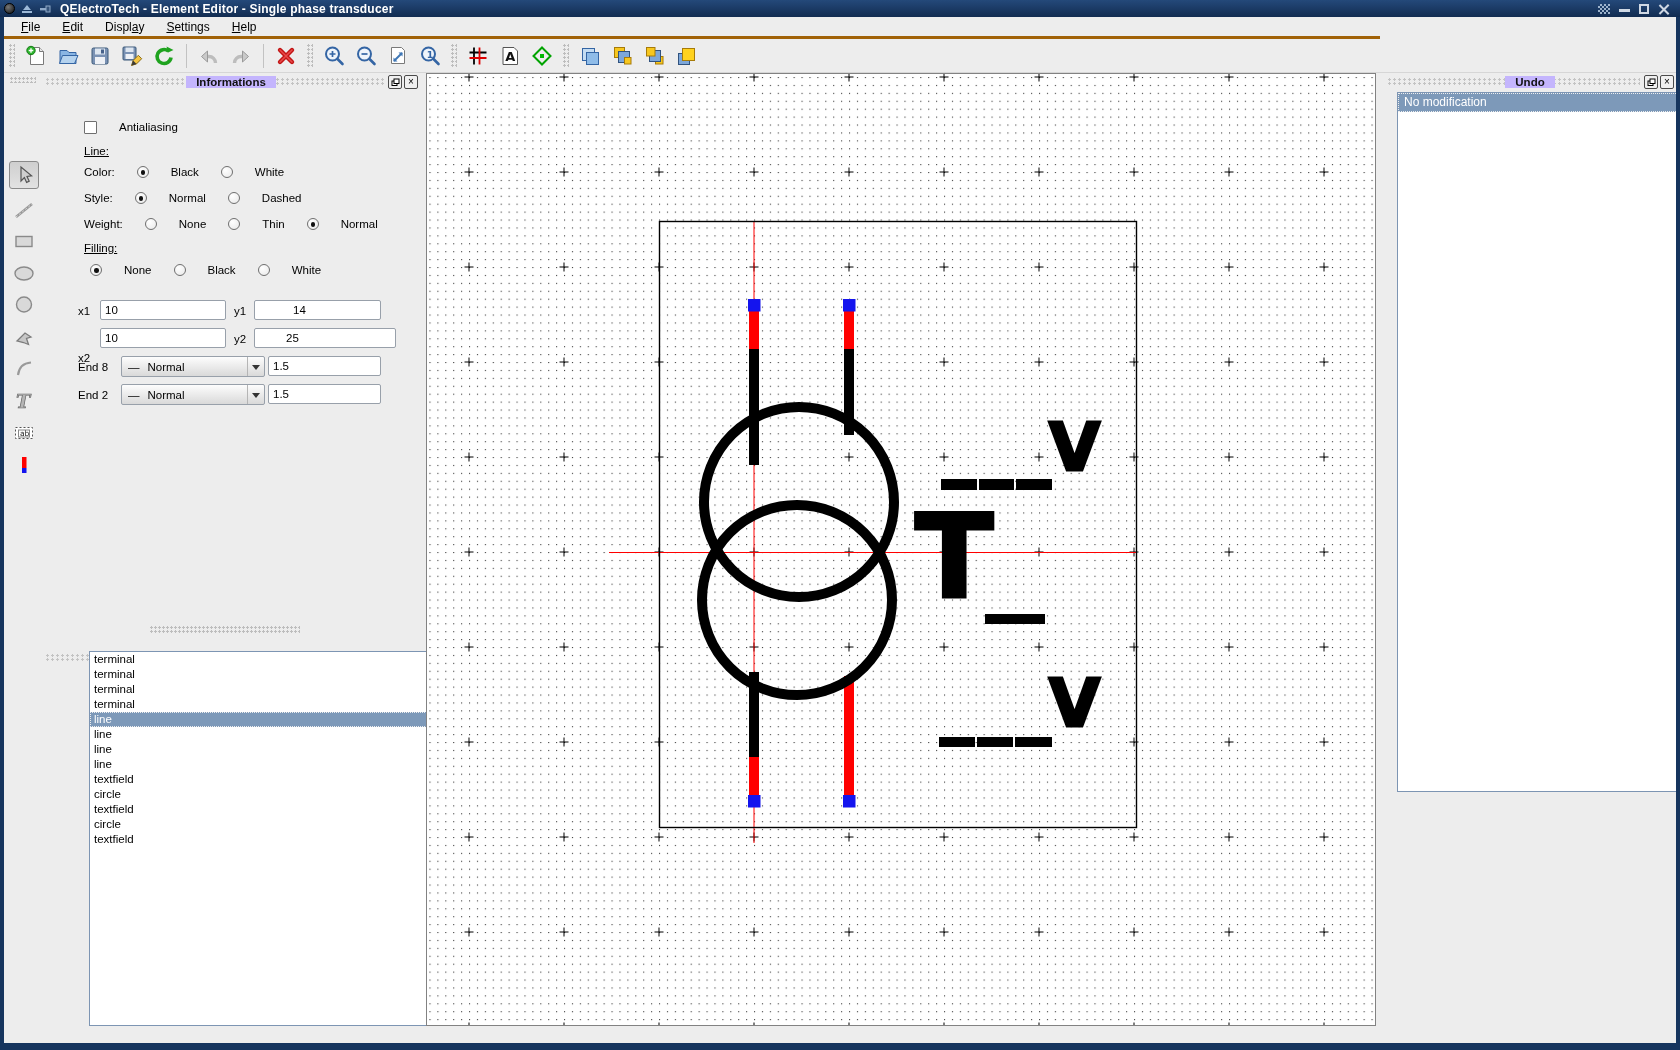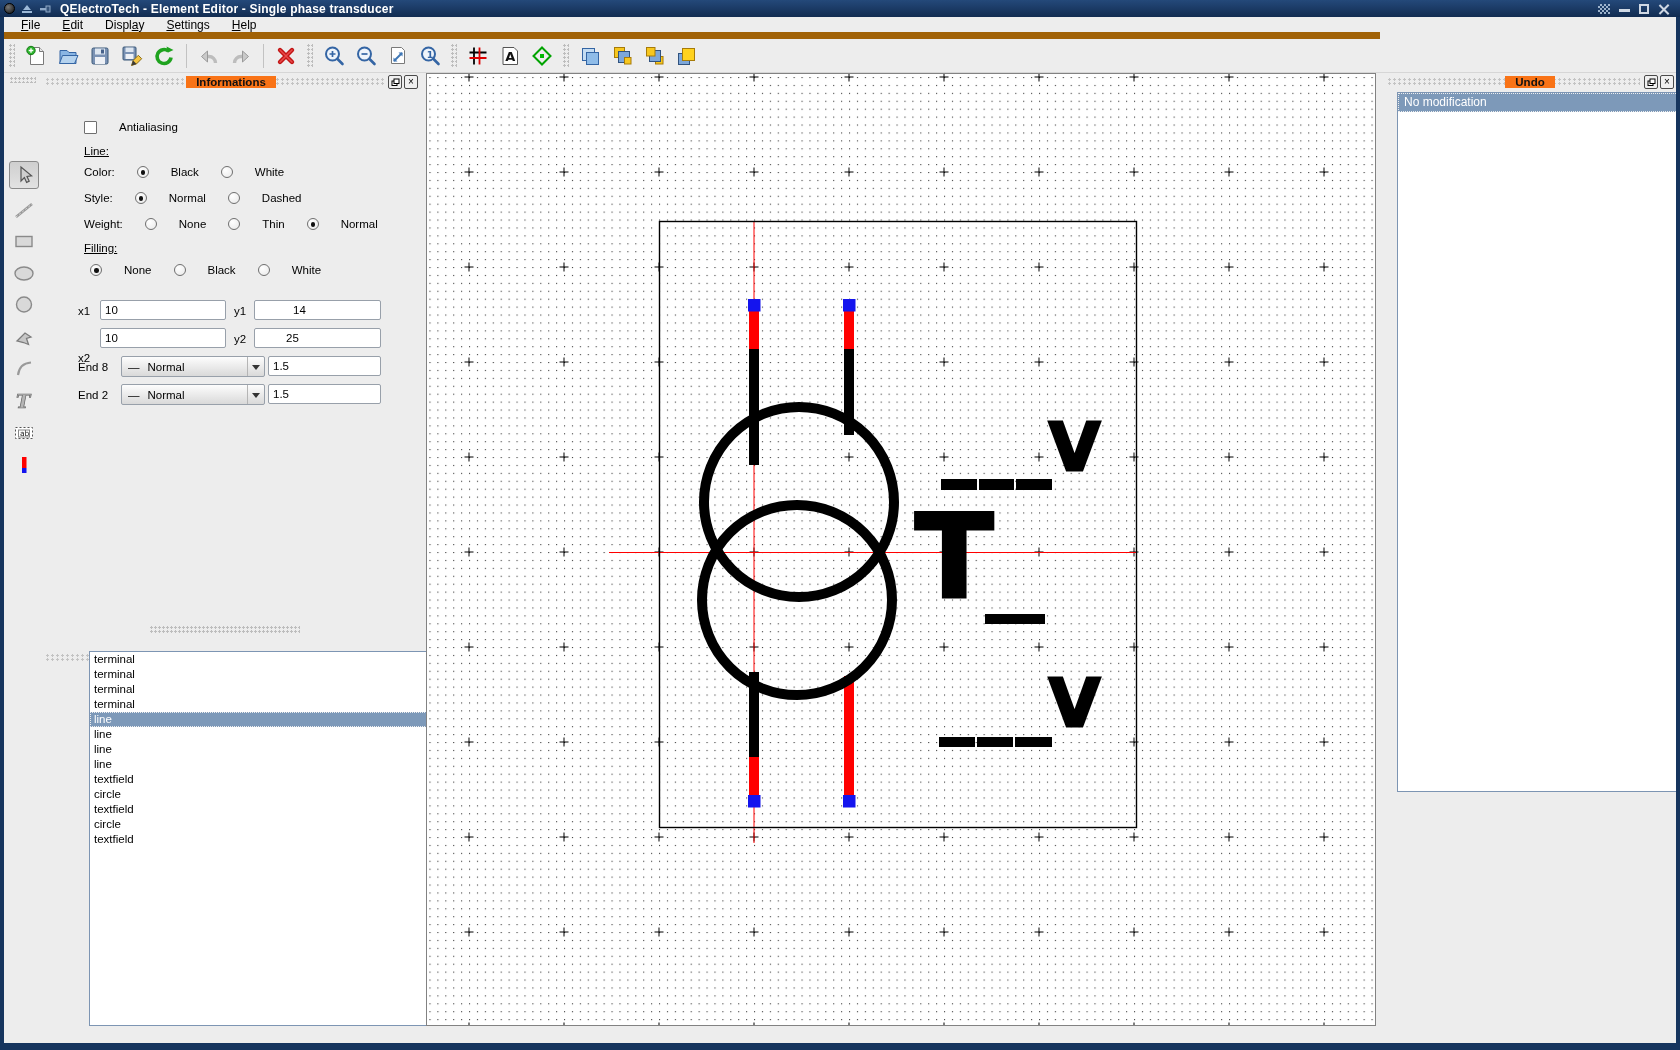--- a/index.html
+++ b/index.html
@@ -23,21 +23,21 @@
   .win-dither { width:12px; height:10px;
     background:conic-gradient(#9db3cc 25%, transparent 0 50%, #9db3cc 0 75%, transparent 0) 0 0/4px 4px; }
   .win-min { width:11px; height:3px; background:#cfd8e4; align-self:flex-end; margin-bottom:3px; }
   .win-max { width:10px; height:10px; border:2px solid #cfd8e4; }
   .win-close { width:12px; height:12px; position:relative; }
   .win-close::before,.win-close::after { content:""; position:absolute; left:5px; top:0; width:2.4px; height:13px; background:#cfd8e4; }
   .win-close::before { transform:rotate(45deg);} .win-close::after { transform:rotate(-45deg);}
 
   
   .menubar { position:absolute; left:4px; top:17px; width:1376px; height:22px; background:#ededed;
-    display:flex; align-items:center; padding-left:8px; gap:4px; border-bottom:7px solid #a16207; }
+    display:flex; align-items:center; padding-left:8px; gap:4px; border-bottom:3px solid #a16207; }
   .menu-item { padding:2px 9px; color:#000; }
   .menu-item u { text-decoration:underline; }
 
   
   .toolbar { position:absolute; left:4px; top:39px; width:1672px; height:34px; background:#ededed;
     display:flex; align-items:center; gap:4px; padding-left:2px; border-bottom:1px solid #d6d6d6; }
   .tb-handle { width:6px; height:24px; margin:0 3px;
     background-image:radial-gradient(circle at 1.5px 1.5px, #bdbdbd 1px, transparent 1.3px); background-size:4px 4px; }
   .tb-sep { width:1px; height:24px; background:#c2c2c2; margin:0 4px; }
   .tb-btn { width:28px; height:28px; display:flex; align-items:center; justify-content:center; }
@@ -48,21 +48,21 @@
   .toolcol .col-handle { margin:4px auto 0; width:26px; height:6px;
     background-image:radial-gradient(circle at 1.5px 1.5px, #bdbdbd 1px, transparent 1.3px); background-size:4px 4px; }
   .tool-btn { position:absolute; left:5px; width:30px; height:28px; display:flex; align-items:center; justify-content:center; }
   .tool-btn.active { background:linear-gradient(#cfcfcf,#e2e2e2); border:1px solid #8a8a8a; border-radius:3px; }
   .tool-btn svg { width:24px; height:24px; }
 
   
   .dock-title { position:absolute; height:16px; display:flex; align-items:center; }
   .dock-title .tex { position:absolute; left:4px; right:36px; top:4px; height:8px;
     background-image:radial-gradient(circle at 1.5px 1.5px, #c3c3c3 1px, transparent 1.3px); background-size:5px 4px; }
-  .dock-title .lbl { position:relative; margin:0 auto; background:#f97316; padding:0 10px; font-size:11.5px; font-weight:bold; color:#111; }
+  .dock-title .lbl { position:relative; margin:0 auto; background:#c4b5fd; padding:0 10px; font-size:11.5px; font-weight:bold; color:#111; }
   .dock-btns { position:absolute; right:2px; top:1px; display:flex; gap:2px; }
   .dock-btn { width:14px; height:14px; border:1px solid #4a4a4a; border-radius:2px; background:#f0f0f0;
     display:flex; align-items:center; justify-content:center; font-size:10px; line-height:10px; color:#000; }
 
   .listbox { position:absolute; background:#fff; border:1px solid #7d95b3; overflow:hidden; }
   .list-item { height:15px; line-height:15px; padding-left:4px; font-size:11.5px; color:#000; white-space:nowrap; }
   .list-item.selected { background:#7d99b9; color:#fff; outline:1px dotted #eee; outline-offset:-1px; }
   #undo-list .list-item { height:19px; line-height:19px; font-size:12px; padding-left:6px; }
 
   
@@ -377,21 +377,21 @@
     </div>
 
     <span class="flabel" style="left:78px; top:305px">x1</span>
     <input class="fld" style="left: 100px; top: 300px; width: 126px;" value="10">
     <span class="flabel" style="left:234px; top:305px">y1</span>
     <input class="fld" style="left: 254px; top: 300px; width: 127px; padding-left: 38px;" value="14">
 
     <span class="flabel" style="left:78px; top:352px">x2</span>
     <input class="fld" style="left: 100px; top: 328px; width: 126px;" value="10">
     <span class="flabel" style="left:234px; top:333px">y2</span>
-    <input class="fld" style="left: 254px; top: 328px; width: 127px; padding-left: 31px;" value="25">
+    <input class="fld" style="left: 254px; top: 328px; width: 142px; padding-left: 31px;" value="25">
 
     <span class="flabel" style="left:78px; top:361px">End 8</span>
     <div class="combo" style="left:121px; top:356px; width:144px">
       <span class="ctext">
           <span>—</span>
           <span>Normal</span>
         </span>
       <span class="carrow"></span>
     </div>
     <input class="fld" style="left: 268px; top: 356px; width: 113px;" value="1.5">

